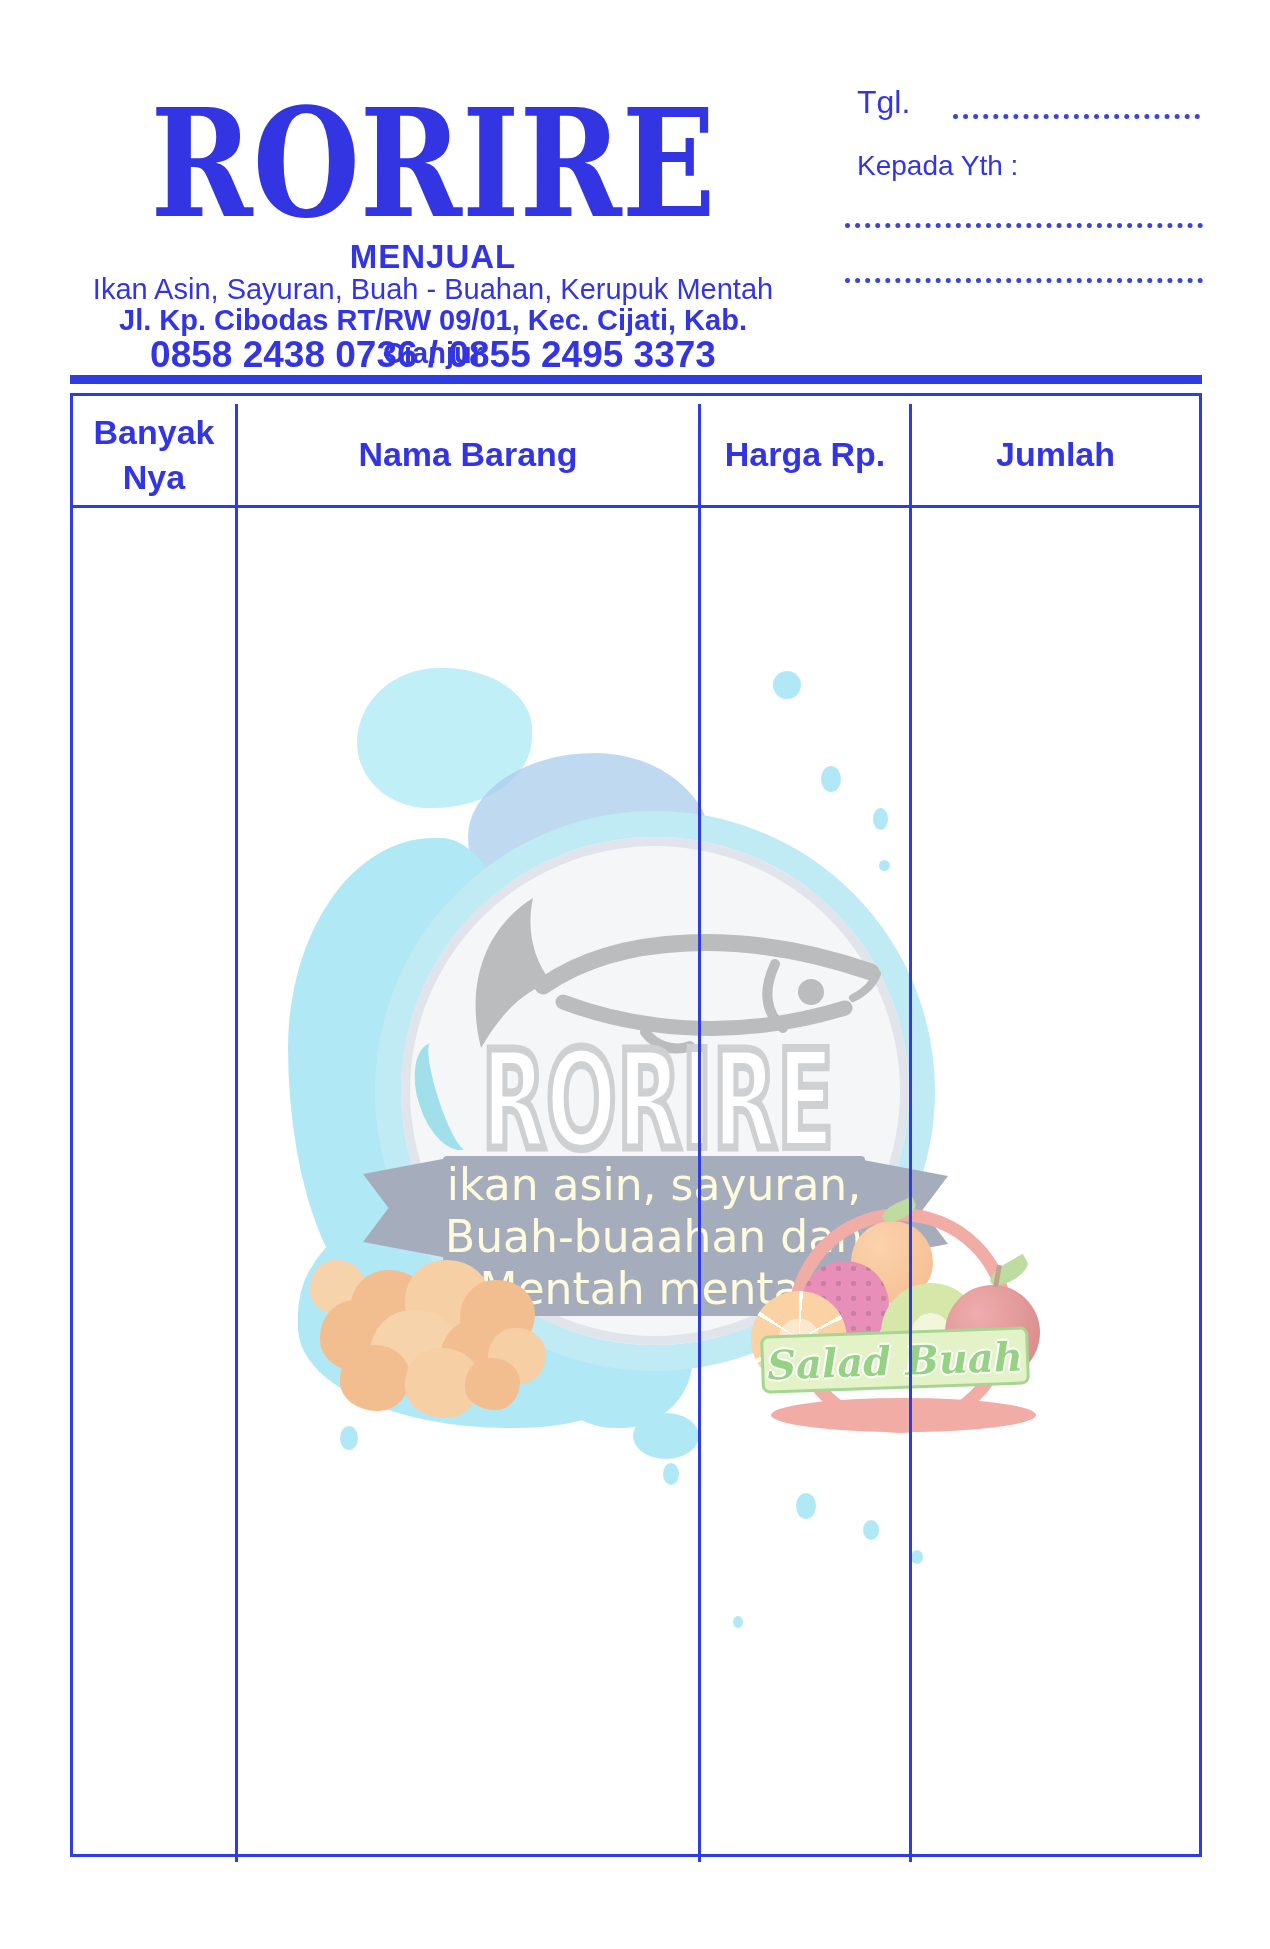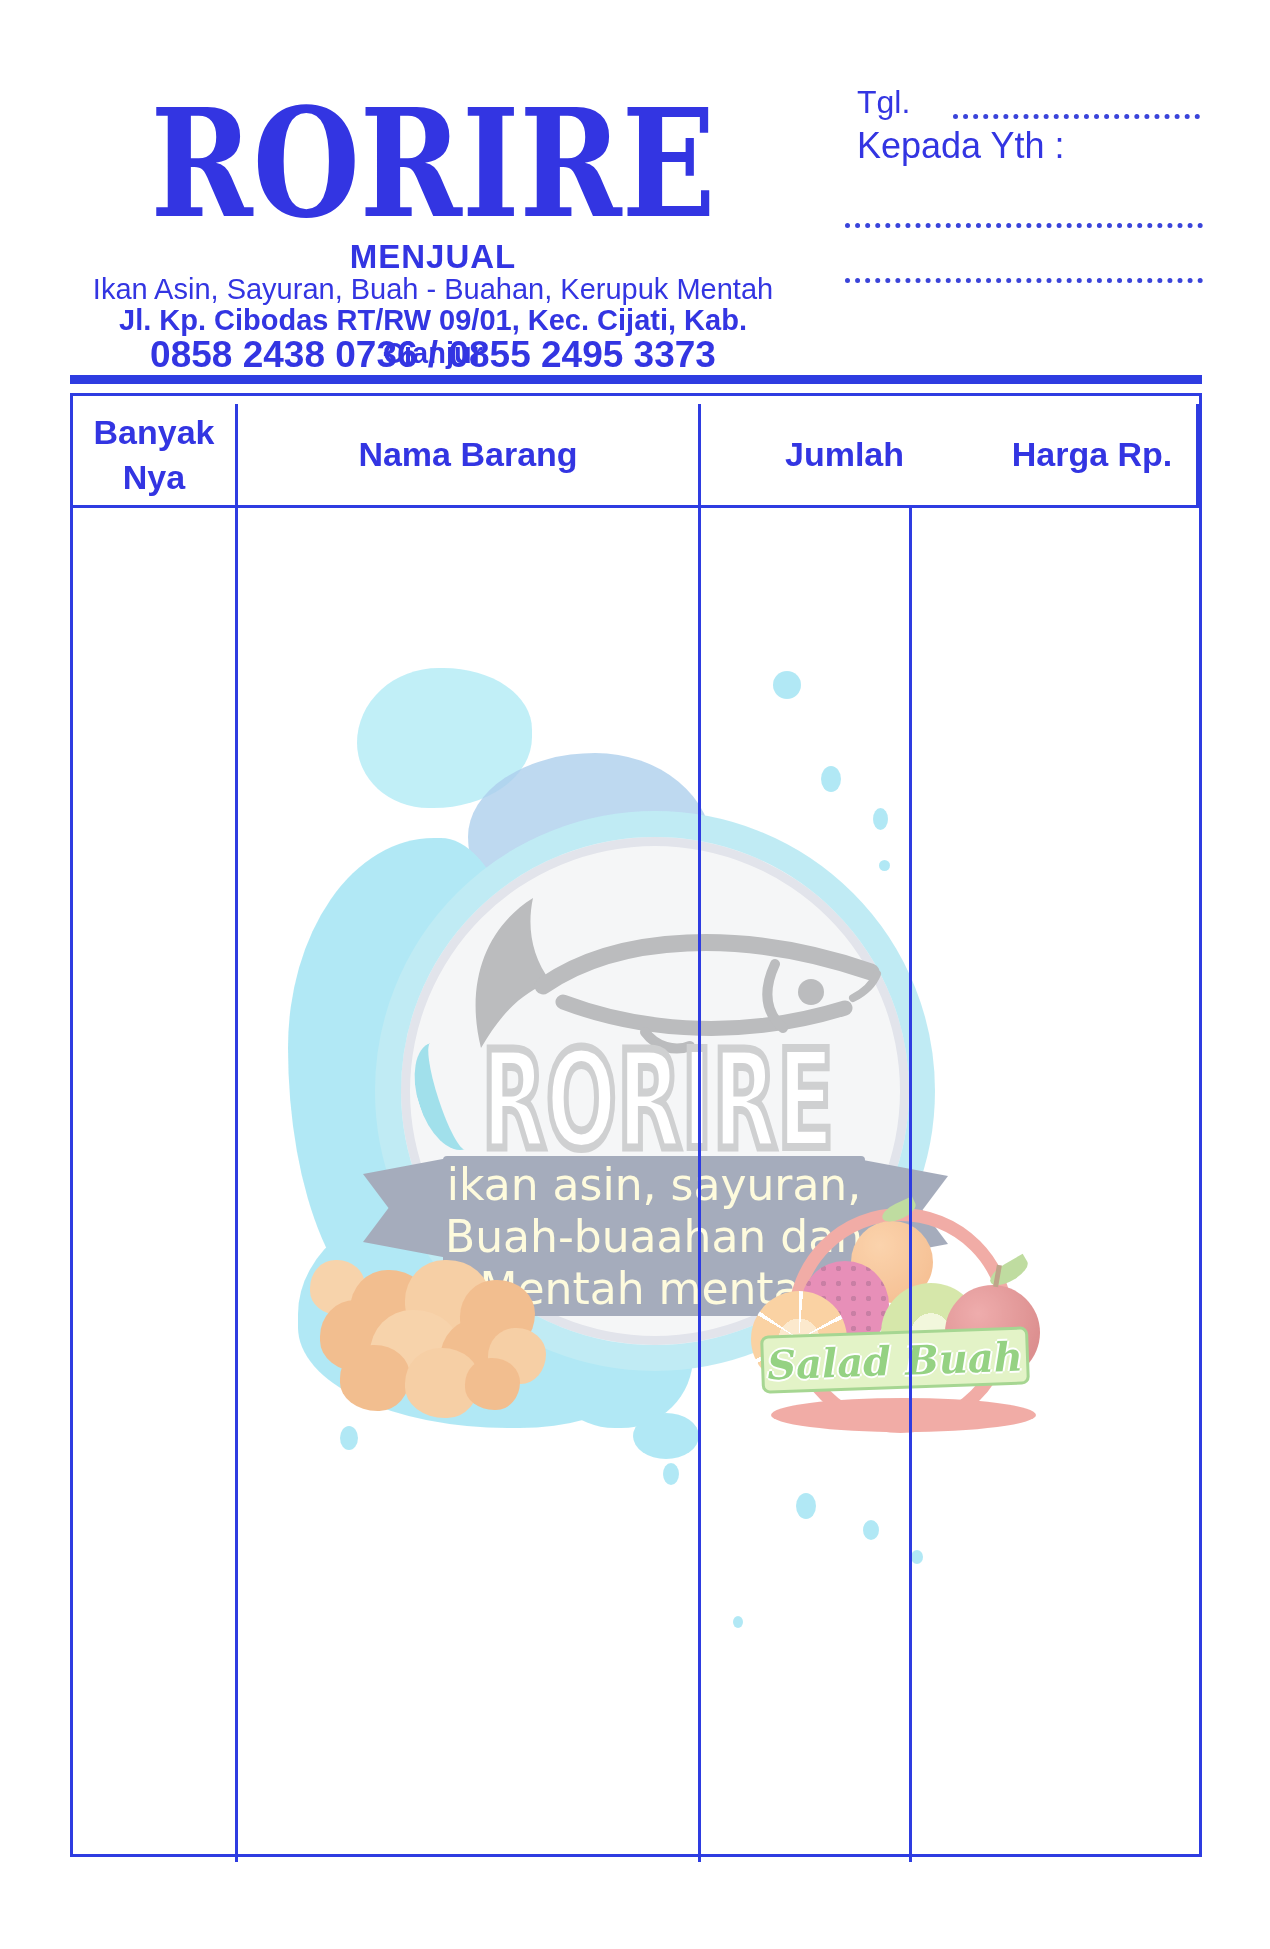--- a/index.html
+++ b/index.html
@@ -17,21 +17,21 @@
   .brand{position:absolute;left:0;top:88px;width:720px;height:152px;line-height:150px;
          font-family:"DejaVu Serif",serif;font-weight:bold;font-size:150px;
          transform:scaleX(0.82);transform-origin:center;white-space:nowrap;}
   .menjual{position:absolute;left:0;top:238px;width:720px;font-weight:bold;font-size:33px;letter-spacing:1px;}
   .products{position:absolute;left:0;top:273px;width:720px;font-size:29px;}
   .address{position:absolute;left:0;top:304px;width:720px;font-size:29px;font-weight:bold;}
   .phone{position:absolute;left:0;top:334px;width:720px;font-size:37px;font-weight:bold;}
 
   
   .tgl-label{left:857px;top:84px;font-size:32px;color:var(--blue-text);}
-  .kepada-label{left:857px;top:125px;font-size:36px;color:var(--blue-text);}
+  .kepada-label{left:857px;top:150px;font-size:28px;color:var(--blue-text);}
   .fill{border-bottom:5px dotted var(--blue-dot);height:34px;}
   .tgl-line{left:953px;top:80px;width:247px;}
   .fill-1{left:845px;top:189px;width:358px;}
   .fill-2{left:845px;top:244px;width:358px;}
 
   
   .rule{left:70px;top:375px;width:1132px;height:9px;background:var(--blue-line);}
 
   
   .nota-table{left:70px;top:393px;width:1132px;height:1464px;border:3px solid var(--blue-line);box-sizing:border-box;}
@@ -110,22 +110,22 @@
   <div class="abs kepada-label">Kepada Yth :</div>
   <div class="abs fill fill-1"></div>
   <div class="abs fill fill-2"></div>
 
   <div class="abs rule"></div>
 
   <div class="abs nota-table">
     <div class="thead">
       <div class="th c1">Banyak Nya</div>
       <div class="th c2">Nama Barang</div>
+      <div class="th c3">Harga Rp.</div>
       <div class="th c4">Jumlah</div>
-      <div class="th c3">Harga Rp.</div>
     </div>
 
     <div class="tbody">
 
       <div class="wm">
 
         <span class="b" style="left:284px;top:160px;width:175px;height:140px;background:#8fe2f2;border-radius:48% 52% 58% 42%/55% 45% 52% 48%;"></span>
         <span class="b" style="left:395px;top:245px;width:245px;height:175px;background:#6aa8dd;opacity:.8;border-radius:52% 48% 58% 42%/48% 56% 44% 52%;"></span>
         <span class="b" style="left:215px;top:330px;width:250px;height:480px;border-radius:60% 40% 52% 48%/45% 55% 42% 58%;"></span>
         <span class="b" style="left:250px;top:470px;width:400px;height:400px;"></span>

